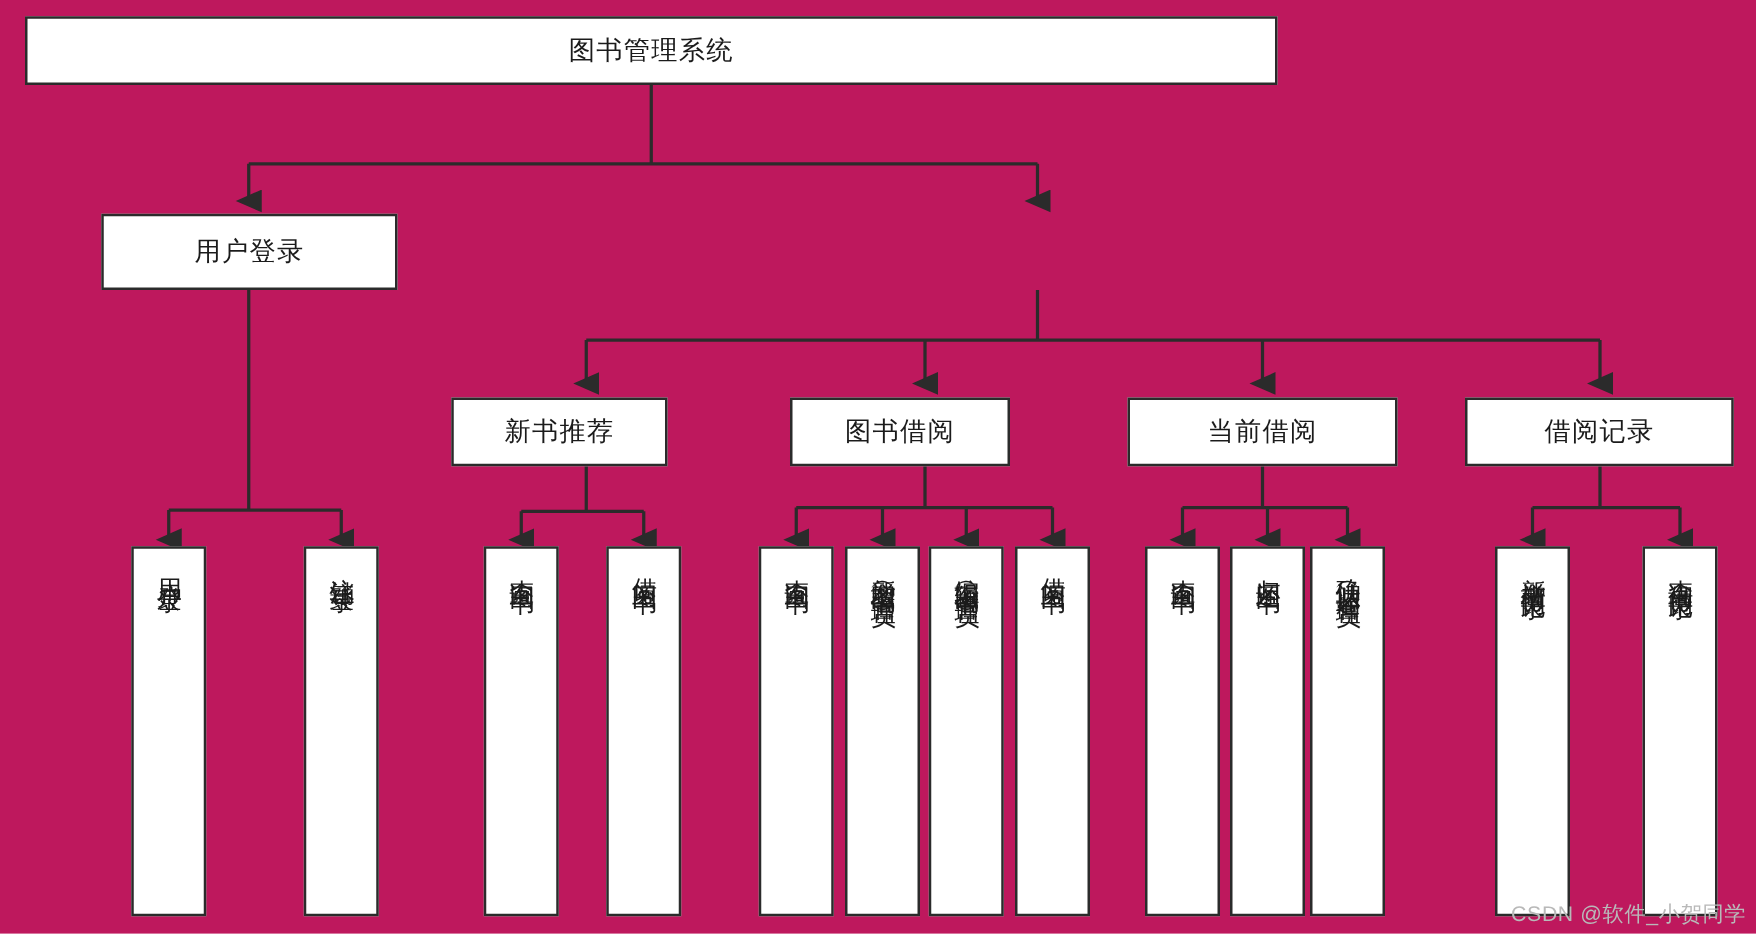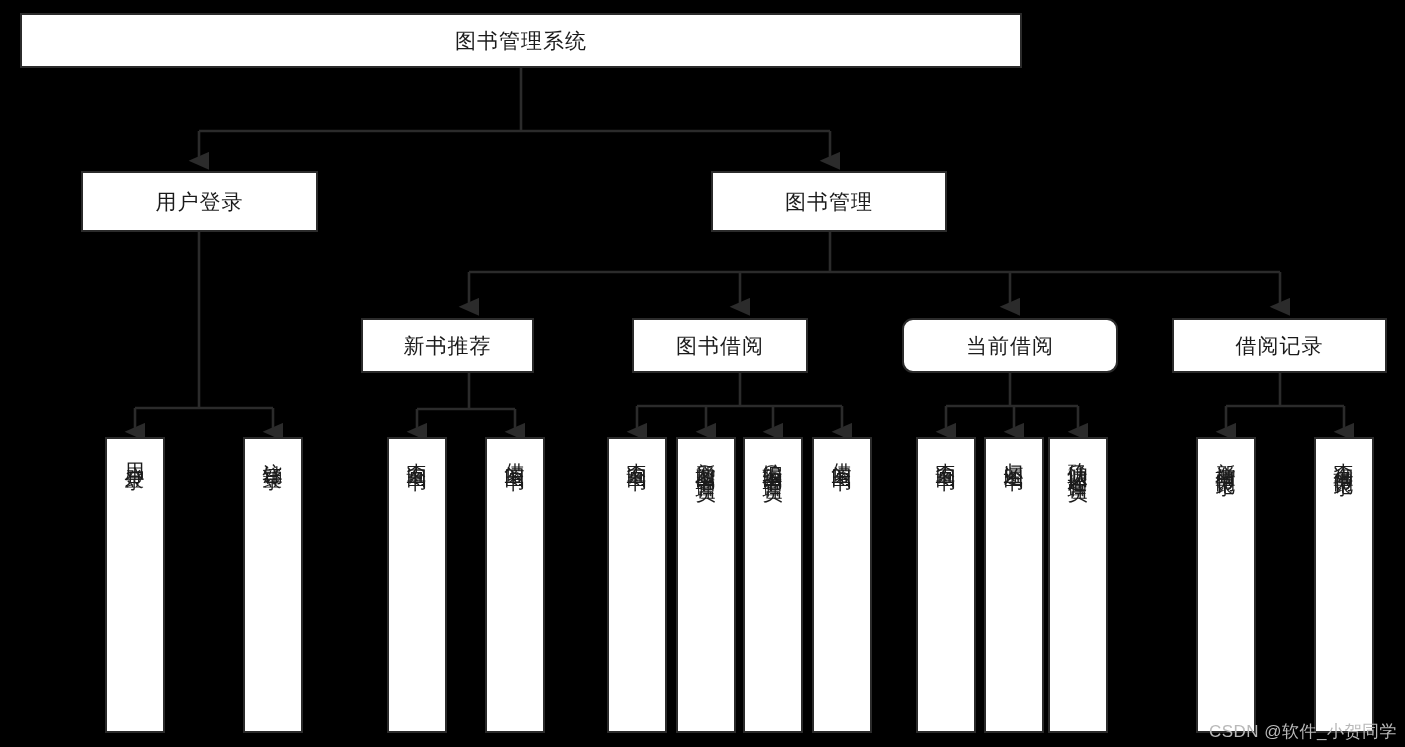--- a/index.html
+++ b/index.html
@@ -8,21 +8,21 @@
     padding: 0;
     background: #ffffff;
   }
   body {
     font-family: "Liberation Sans", "DejaVu Sans", sans-serif;
   }
   #canvas {
     position: relative;
     width: 1405px;
     height: 747px;
-    background: #000000;
+    background: #be185d;
     overflow: hidden;
   }
   #edges {
     position: absolute;
     left: 0;
     top: 0;
     width: 1405px;
     height: 747px;
     pointer-events: none;
   }
@@ -130,33 +130,30 @@
   </svg>
 
   <div class="node horiz root" style="left:20px; top:13px; width:1002px; height:55px;">
     <span class="htext">图书管理系统</span>
   </div>
 
   <div class="node horiz" style="left:81px; top:171px; width:237px; height:61px;">
     <span class="htext">用户登录</span>
   </div>
 
-  <div class="node horiz" style="left:711px; top:171px; width:236px; height:61px;">
-    <span class="htext">图书管理</span>
-  </div>
 
   <div class="node horiz" style="left:361px; top:318px; width:173px; height:55px;">
     <span class="htext">新书推荐</span>
   </div>
 
   <div class="node horiz" style="left:632px; top:318px; width:176px; height:55px;">
     <span class="htext">图书借阅</span>
   </div>
 
-  <div class="node horiz" style="left:902px; top:318px; width:216px; height:55px;border-radius:11px;">
+  <div class="node horiz" style="left:902px; top:318px; width:216px; height:55px;">
     <span class="htext">当前借阅</span>
   </div>
 
   <div class="node horiz" style="left:1172px; top:318px; width:215px; height:55px;">
     <span class="htext">借阅记录</span>
   </div>
 
   <div class="node leaf" style="left:105px; top:437px; width:60px; height:296px;">
     <span class="vtext">用户登录</span>
   </div>

